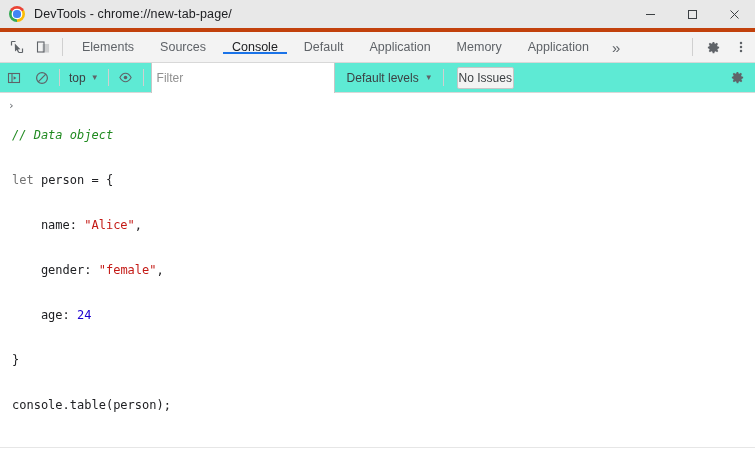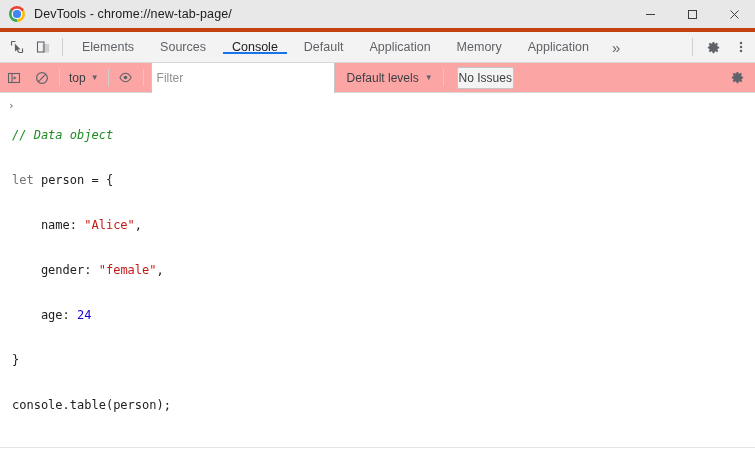--- a/index.html
+++ b/index.html
@@ -42,21 +42,21 @@
   .tab.active{color:#202124;}
   .tab.active:after{
     content:"";position:absolute;left:4px;right:4px;bottom:0;height:2px;background:#1a73e8;
   }
   .tab.more{padding:0 10px;font-size:15px;color:#5f6368;}
   .tabbar-right{margin-left:auto;display:flex;align-items:stretch;}
   .icon-btn{width:28px;display:flex;align-items:center;justify-content:center;color:#5f6368;}
 
   
   .console-toolbar{
-    height:29px;min-height:29px;background:#fca5a5;display:flex;align-items:center;
+    height:29px;min-height:29px;background:#5eead4;display:flex;align-items:center;
     border-bottom:1px solid #d8d8d8;
   }
   .ct-icon{width:28px;height:29px;display:flex;align-items:center;justify-content:center;color:#5f6368;}
   .ct-sep{width:1px;height:17px;background:#d0d0d0;margin:0 3px;}
   .ctx-select{
     display:flex;align-items:center;gap:5px;padding:0 6px;height:20px;font-size:12px;color:#3c4043;
   }
   .caret{font-size:8px;line-height:8px;color:#5f6368;}
   .filter-input{
     width:172px;height:19px;margin-left:4px;background:#fff;border:1px solid #c6c6c6;border-radius:2px;

